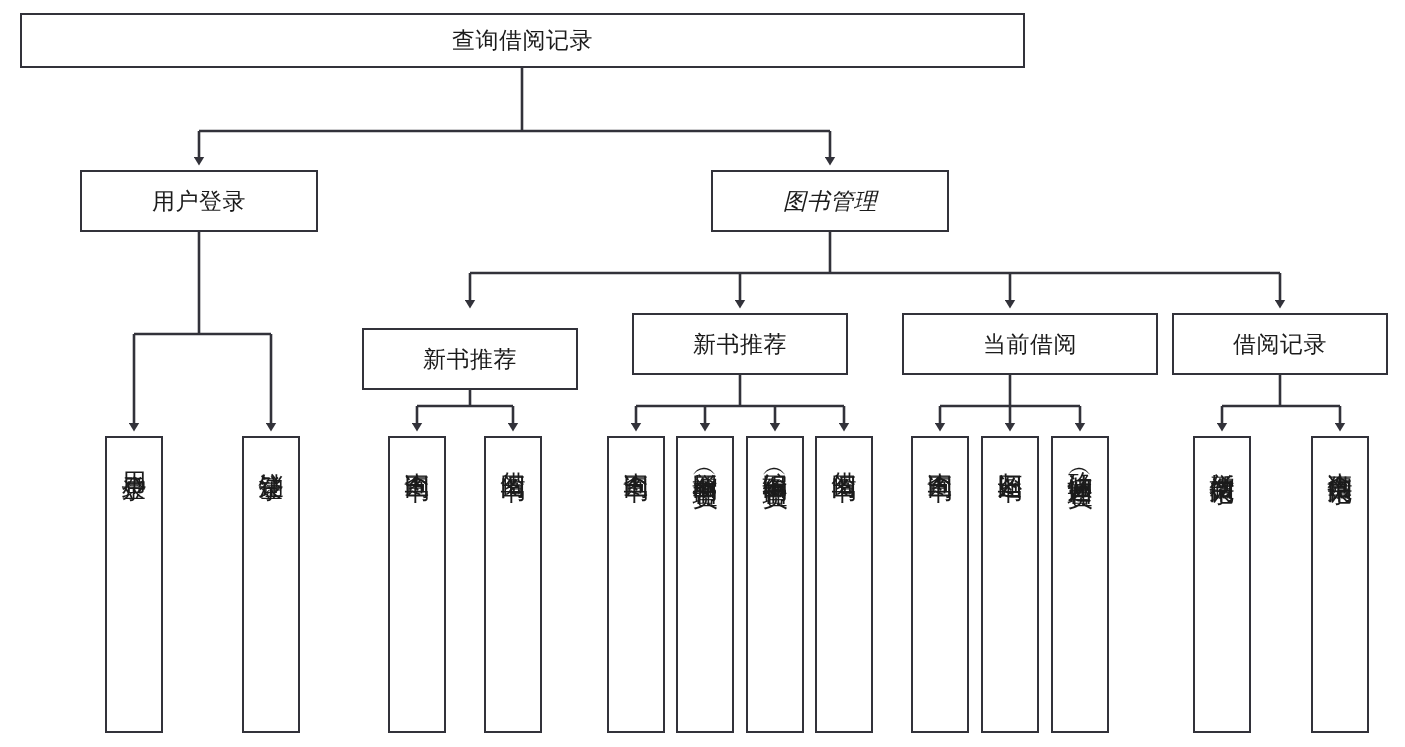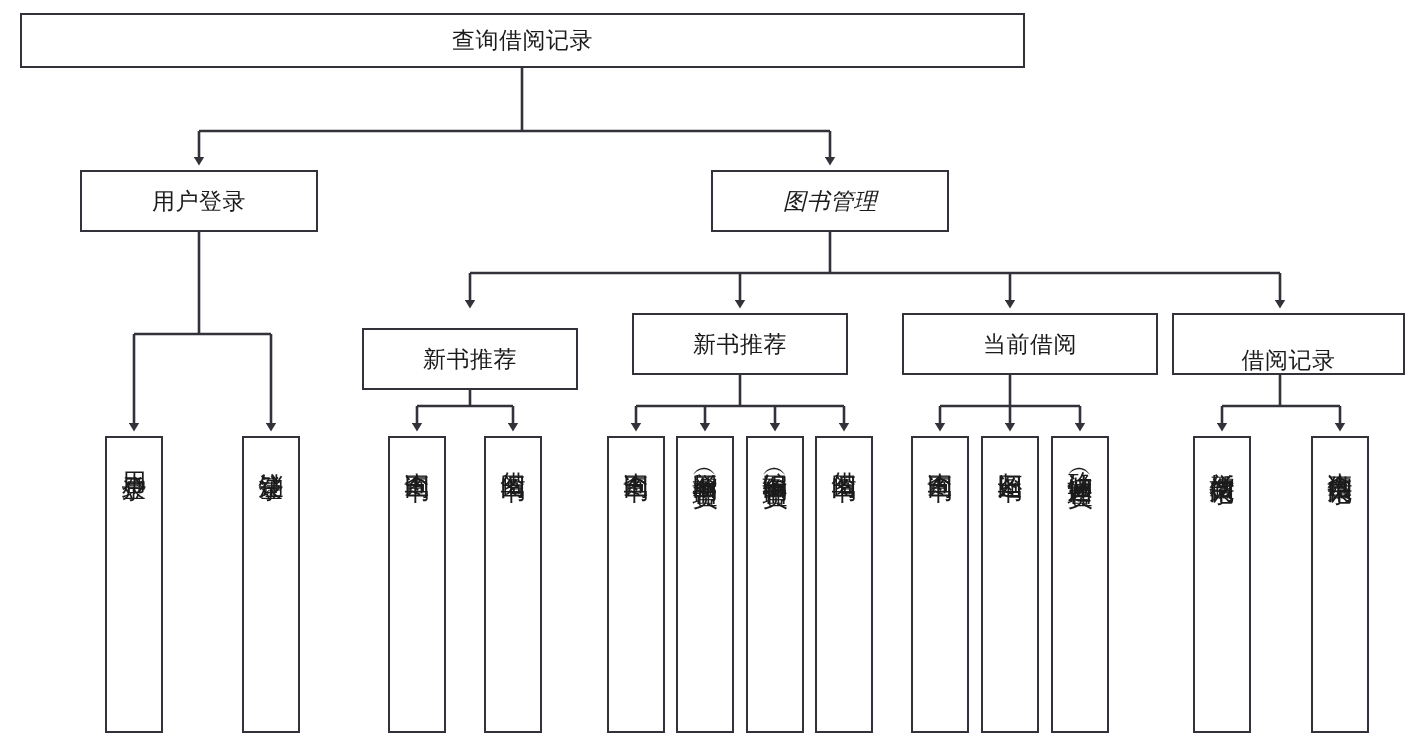--- a/index.html
+++ b/index.html
@@ -141,21 +141,21 @@
   </div>
 
   <div class="node horiz" style="left:632px; top:313px; width:216px; height:62px;">
     <span class="label">新书推荐</span>
   </div>
 
   <div class="node horiz" style="left:902px; top:313px; width:256px; height:62px;">
     <span class="label">当前借阅</span>
   </div>
 
-  <div class="node horiz" style="left:1172px; top:313px; width:233px; height:62px;align-items:flex-end;">
+  <div class="node horiz" style="left:1172px; top:313px; width:216px; height:62px;">
     <span class="label">借阅记录</span>
   </div>
 
   <div class="node vert" style="left:105px; top:436px; width:58px; height:297px;">
     <span class="label">用户登录</span>
   </div>
 
   <div class="node vert" style="left:242px; top:436px; width:58px; height:297px;">
     <span class="label">注销登录</span>
   </div>

